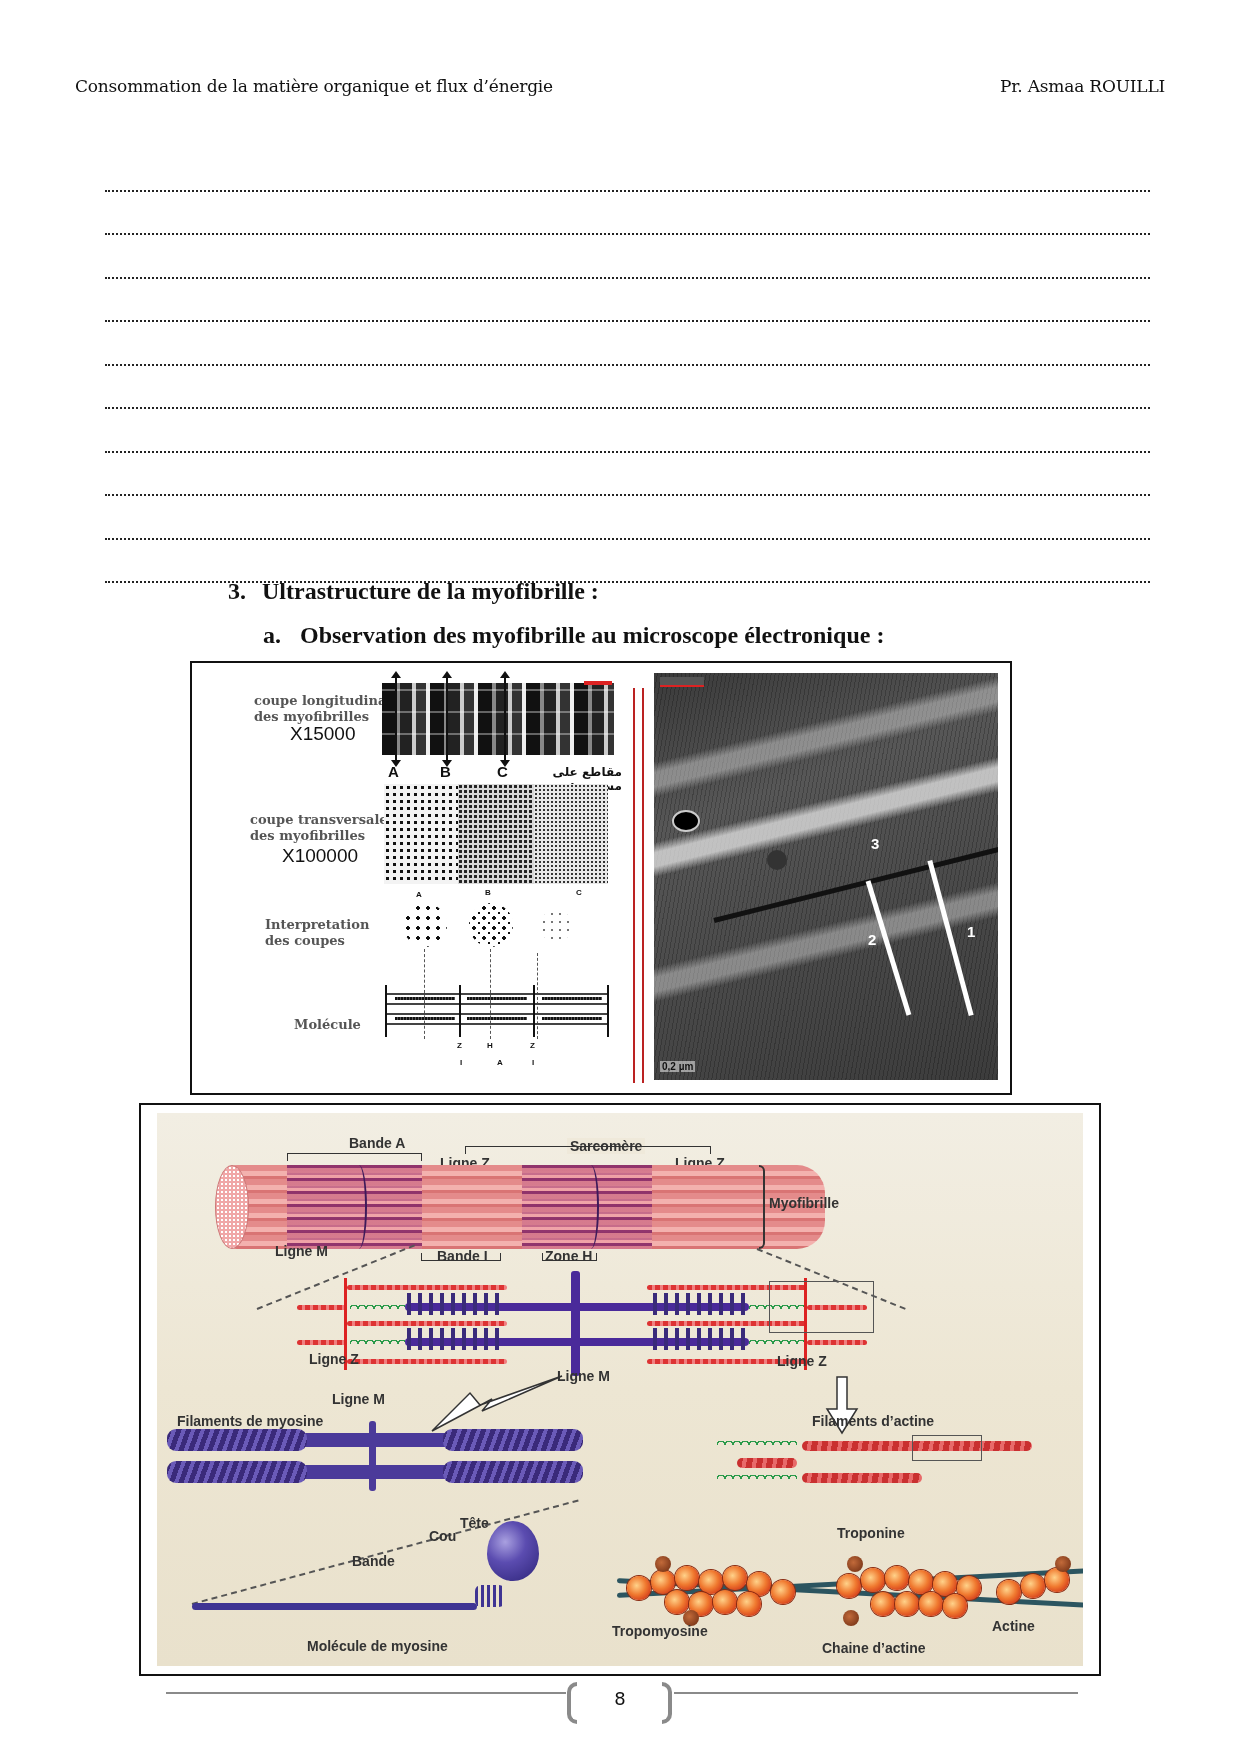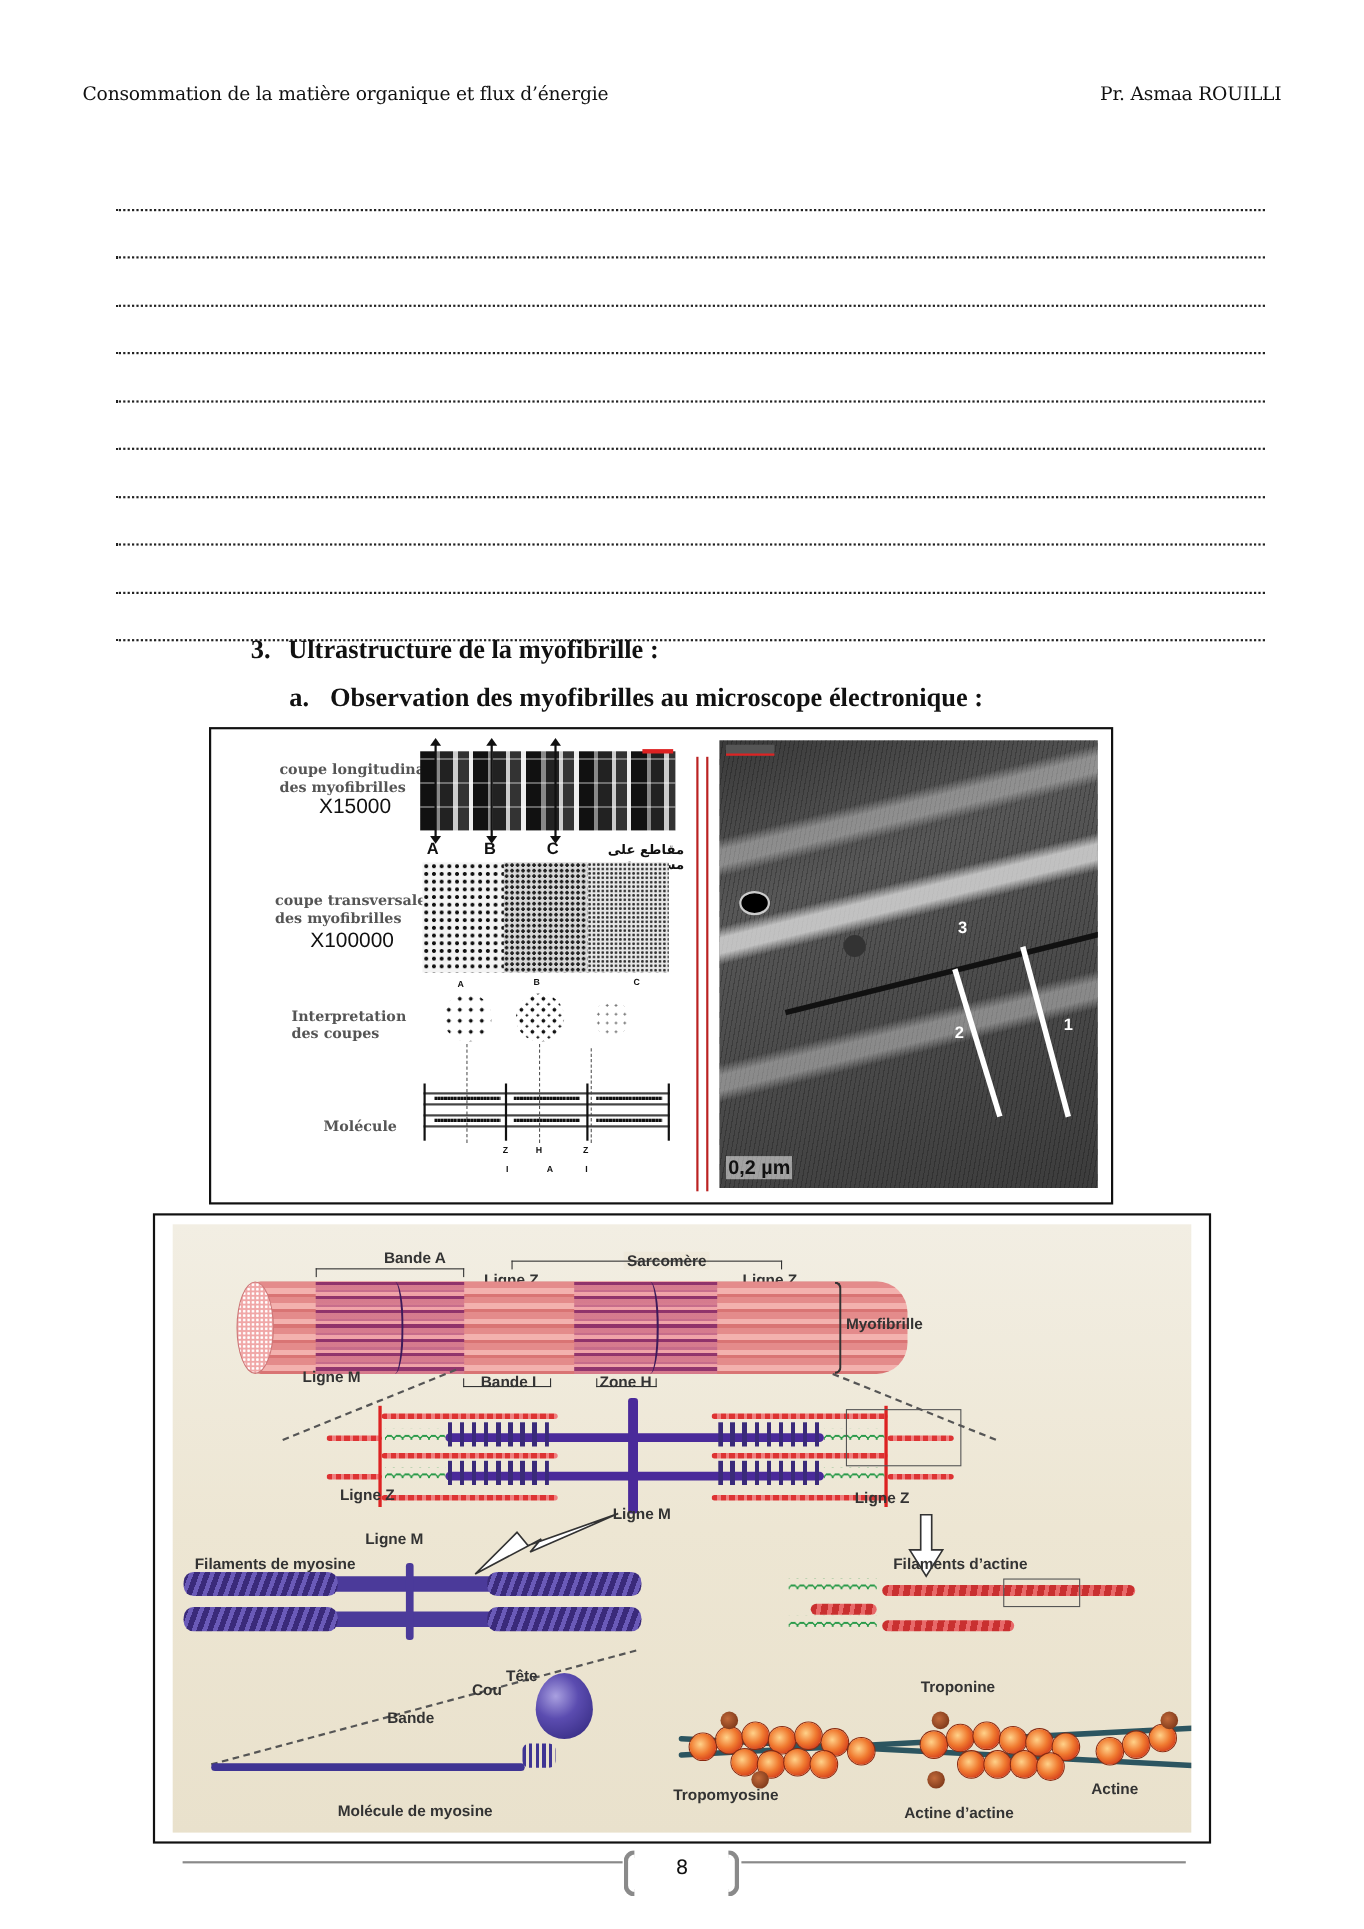--- a/index.html
+++ b/index.html
@@ -48,21 +48,21 @@
   .sarc-lbl { position:absolute; font-family:"Liberation Sans",sans-serif; font-size:8px; font-weight:bold; }
   .redline { position:absolute; width:1.5px; background:#b22; }
 
   .fig1-right { position:absolute; left:462px; top:10px; width:344px; height:407px; background:
       repeating-linear-gradient(100deg, rgba(0,0,0,0.0) 0 3px, rgba(0,0,0,0.22) 3px 4px),
       linear-gradient(160deg, #3a3a3a 0%, #575757 30%, #4a4a4a 60%, #3c3c3c 100%); overflow:hidden; }
   .em-band { position:absolute; height:34px; background: linear-gradient(180deg, rgba(255,255,255,0) 0%, rgba(230,230,230,0.75) 30%, rgba(230,230,230,0.75) 70%, rgba(255,255,255,0) 100%); transform-origin:left center; }
   .em-zline { position:absolute; height:5px; background:#111; transform-origin:left center; }
   .em-label { position:absolute; color:#fff; font-family:"Liberation Sans",sans-serif; font-weight:bold; font-size:15px; }
   .em-arrow { position:absolute; width:5px; background:#fff; transform-origin:center; }
-  .scalebar { position:absolute; left:6px; bottom:8px; color:#111; font-family:"Liberation Sans",sans-serif; font-size:18px; font-weight:bold; background: rgba(255,255,255,0.5); padding:0 2px; }
+  .scalebar { position:absolute; left:6px; bottom:8px; color:#111; font-family:"Liberation Sans",sans-serif; font-size:10px; font-weight:bold; background: rgba(255,255,255,0.5); padding:0 2px; }
   .scale-red { position:absolute; left:6px; top:4px; width:44px; height:10px; background:#555; border-bottom:2px solid #d22; }
 
   
   .fig2 { position:absolute; left:139px; top:1103px; width:962px; height:573px; border:2px solid #111; background:#fff; }
   .fig2-inner { position:absolute; left:16px; top:8px; width:926px; height:553px; background: linear-gradient(180deg,#f2eee3 0%, #ede6d3 50%, #e9e1cc 100%); overflow:hidden; }
   .dlbl { position:absolute; font-family:"Liberation Sans",sans-serif; font-weight:bold; font-size:14px; color:#333; white-space:nowrap; }
   .bracket-top { position:absolute; border:1.5px solid #333; border-bottom:none; height:8px; }
   .bracket-bot { position:absolute; border:1.5px solid #333; border-top:none; height:8px; }
   .myofib { position:absolute; left:68px; top:52px; width:600px; height:84px; border-radius:12px 28px 28px 12px; background: repeating-linear-gradient(180deg, #e48b8b 0 6px, #f3b1ae 6px 11px, #d97474 11px 14px); }
   .myofib .end { position:absolute; left:-10px; top:0; width:34px; height:84px; border-radius:50%; background: radial-gradient(circle,#fff 1px,transparent 1.5px) 0 0/4px 4px, #f0a7a7; border:1px solid #c77; }
@@ -112,21 +112,21 @@
   <div class="answer-line"></div>
   <div class="answer-line"></div>
   <div class="answer-line"></div>
   <div class="answer-line"></div>
 </div>
 
 <div class="h3">
   <span class="num">3.</span><span>Ultrastructure de la myofibrille :</span>
 </div>
 <div class="h4">
-  <span class="num">a.</span><span>Observation des myofibrilles au microscope électronique :</span>
+  <span class="num">a.</span><span>Observation des myofibrille au microscope électronique :</span>
 </div>
 
 <div class="fig1">
   <div class="fig1-left">
     <div class="lbl" style="left:62px; top:30px;">
       <div>coupe longitudinal</div>
       <div>des myofibrilles</div>
     </div>
     <div class="mag" style="left:98px; top:60px;">X15000</div>
 
@@ -332,21 +332,21 @@
       <div class="bead" style="left:438px; top:20px;"></div>
       <div class="tropnin" style="left:48px; top:8px;"></div>
       <div class="tropnin" style="left:240px; top:8px;"></div>
       <div class="tropnin" style="left:448px; top:8px;"></div>
       <div class="tropnin" style="left:76px; top:62px;"></div>
       <div class="tropnin" style="left:236px; top:62px;"></div>
     </div>
     <div class="dlbl" style="left:680px; top:412px;">Troponine</div>
     <div class="dlbl" style="left:455px; top:510px;">Tropomyosine</div>
     <div class="dlbl" style="left:835px; top:505px;">Actine</div>
-    <div class="dlbl" style="left:665px; top:527px;">Actine d’actine</div>
+    <div class="dlbl" style="left:665px; top:527px;">Chaine d’actine</div>
   </div>
 </div>
 
 <div class="footer-line" style="left:166px; width:400px;"></div>
 <div class="footer-line" style="left:674px; width:404px;"></div>
 <div class="footer-brace l"></div>
 <div class="footer-brace r"></div>
 <div class="page-num">8</div>
 
 </body></html>

